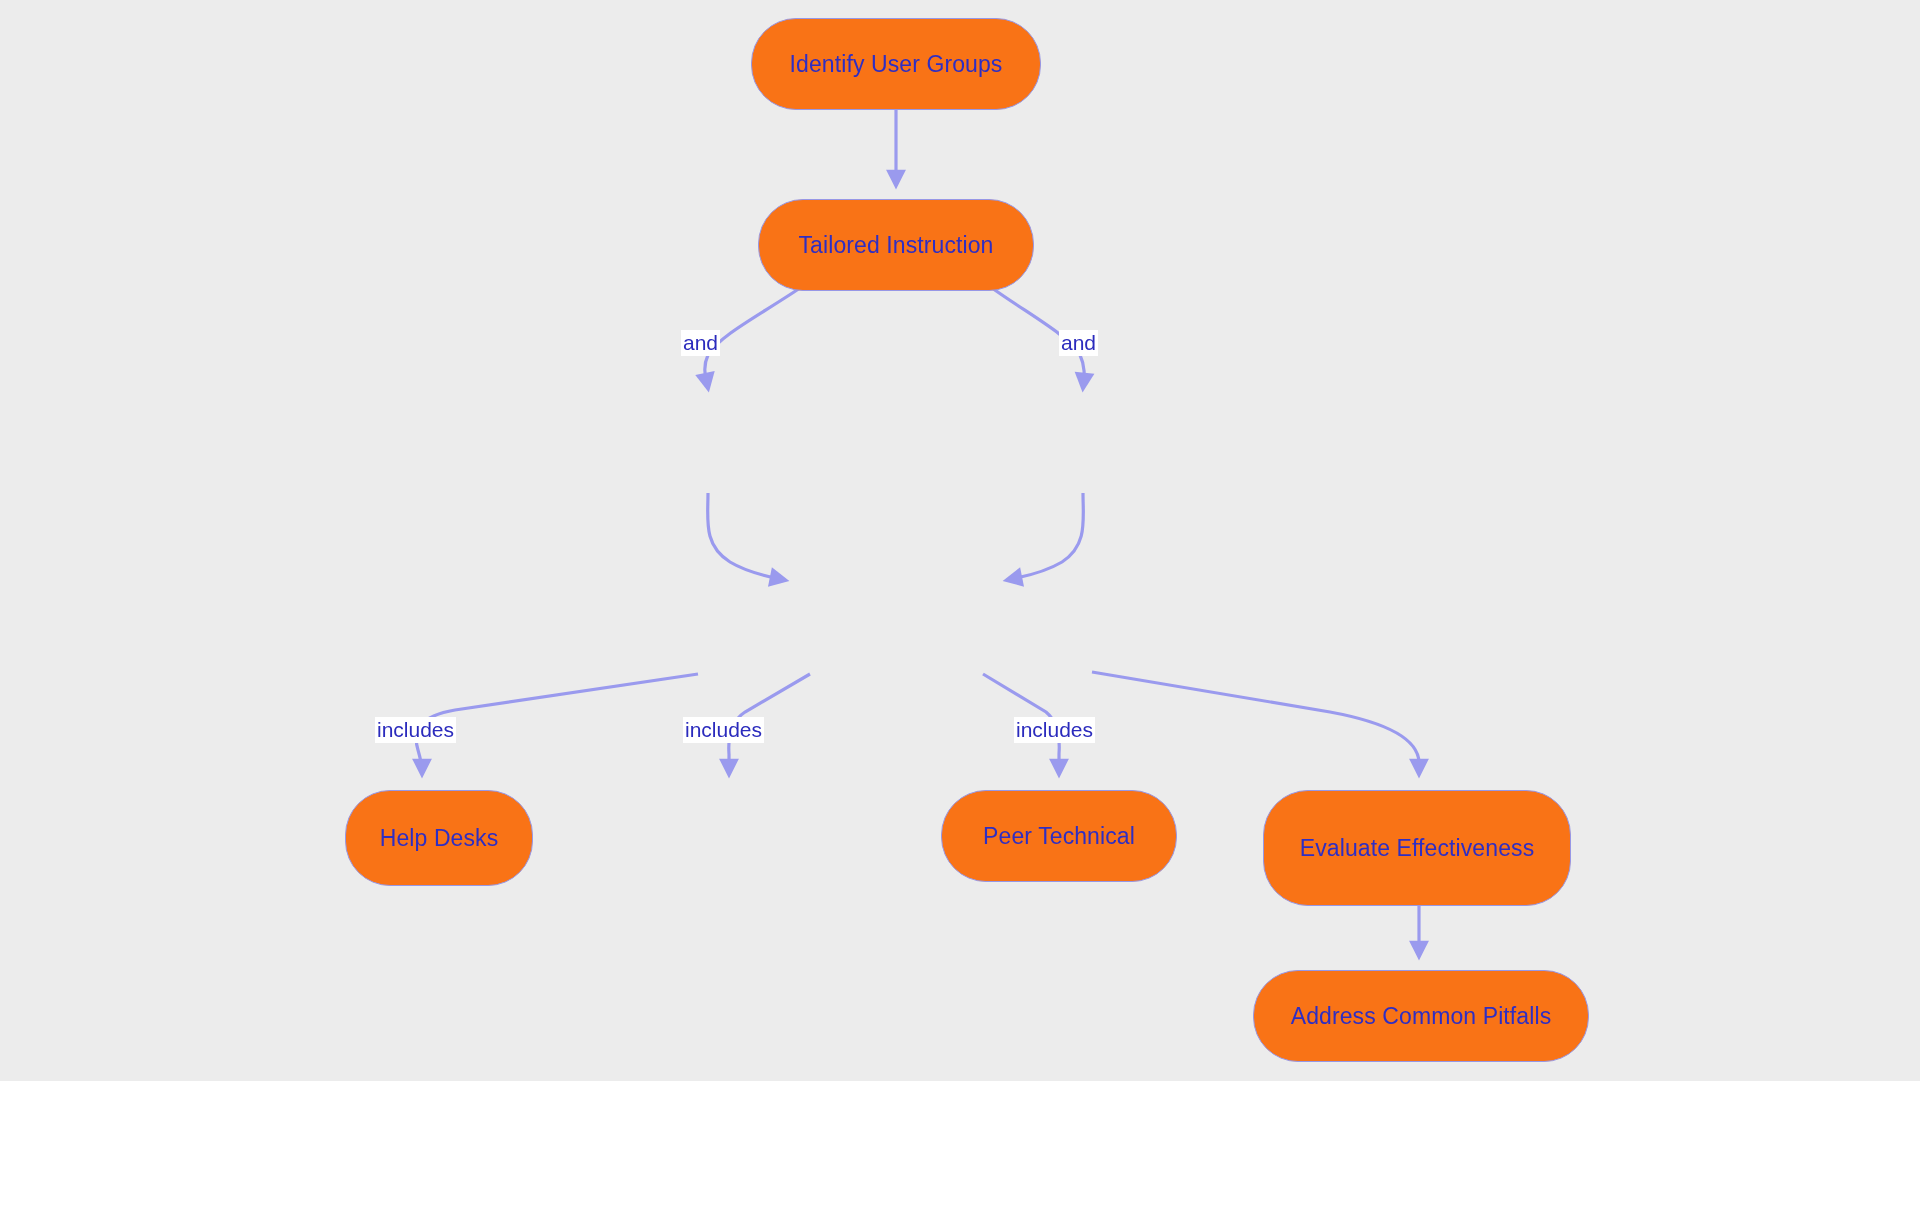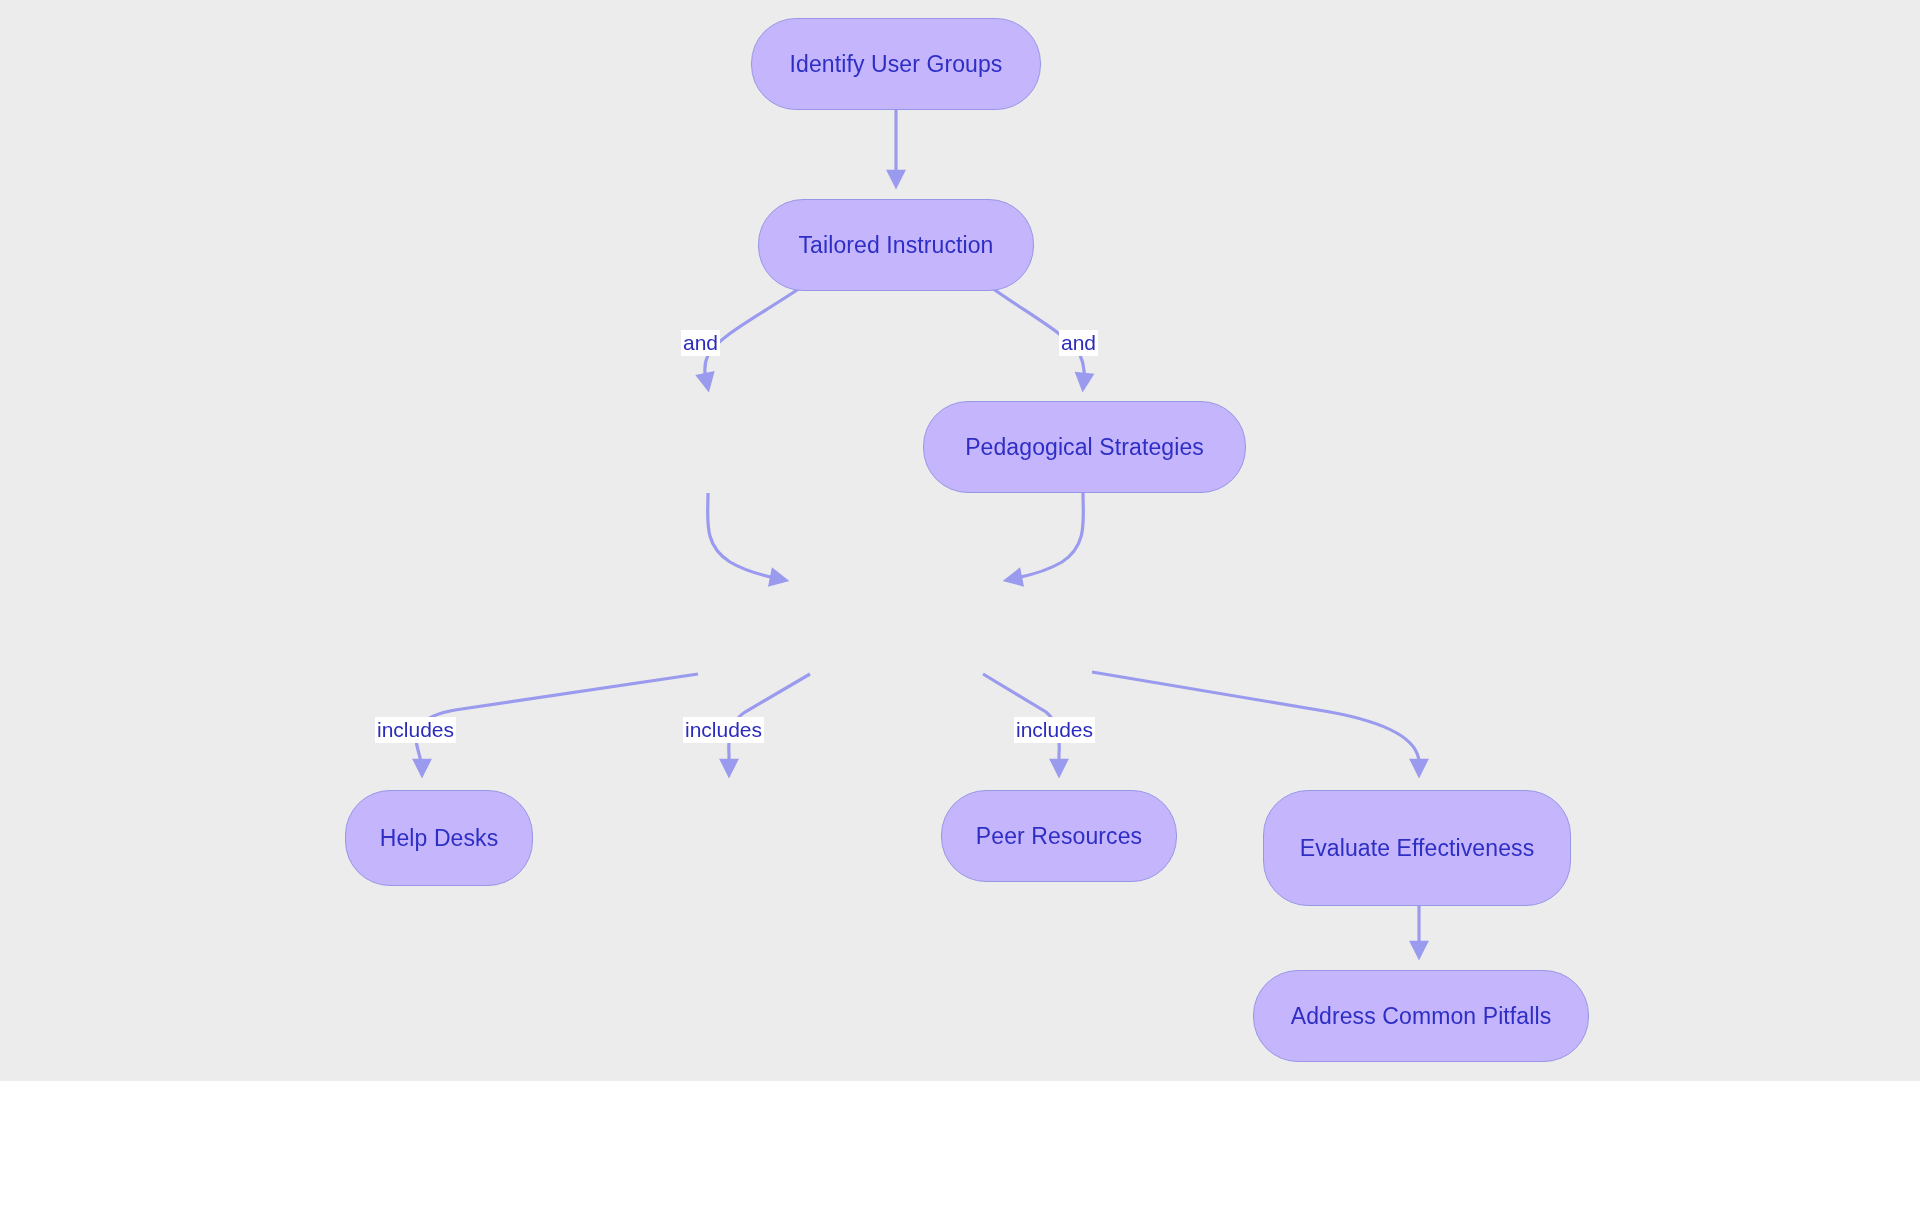--- a/index.html
+++ b/index.html
@@ -37,21 +37,21 @@
   #edges {
     position: absolute;
     left: 0;
     top: 0;
     width: 1920px;
     height: 1081px;
   }
   .node {
     position: absolute;
     box-sizing: border-box;
-    background: #c4b5fd;
+    background: #f97316;
     border: 1.4px solid #9797e6;
     border-radius: 45px;
     display: flex;
     align-items: center;
     justify-content: center;
     color: #2e2ec4;
     font-size: 23px;
     font-family: "Liberation Sans", sans-serif;
     white-space: nowrap;
     letter-spacing: 0.1px;
@@ -106,32 +106,29 @@
 
     <div class="node" style="left:751px; top:18px; width:290px; height:92px;">
       <span>Identify User Groups</span>
     </div>
 
     <div class="node" style="left:758px; top:199px; width:276px; height:92px;">
       <span>Tailored Instruction</span>
     </div>
 
 
-    <div class="node" style="left:923px; top:401px; width:323px; height:92px;">
-      <span>Pedagogical Strategies</span>
-    </div>
 
 
     <div class="node" style="left:345px; top:790px; width:188px; height:96px;">
       <span>Help Desks</span>
     </div>
 
 
     <div class="node" style="left:941px; top:790px; width:236px; height:92px;">
-      <span>Peer Resources</span>
+      <span>Peer Technical</span>
     </div>
 
     <div class="node" style="left:1263px; top:790px; width:308px; height:116px;">
       <span>Evaluate Effectiveness</span>
     </div>
 
     <div class="node" style="left:1253px; top:970px; width:336px; height:92px;">
       <span>Address Common Pitfalls</span>
     </div>
 

